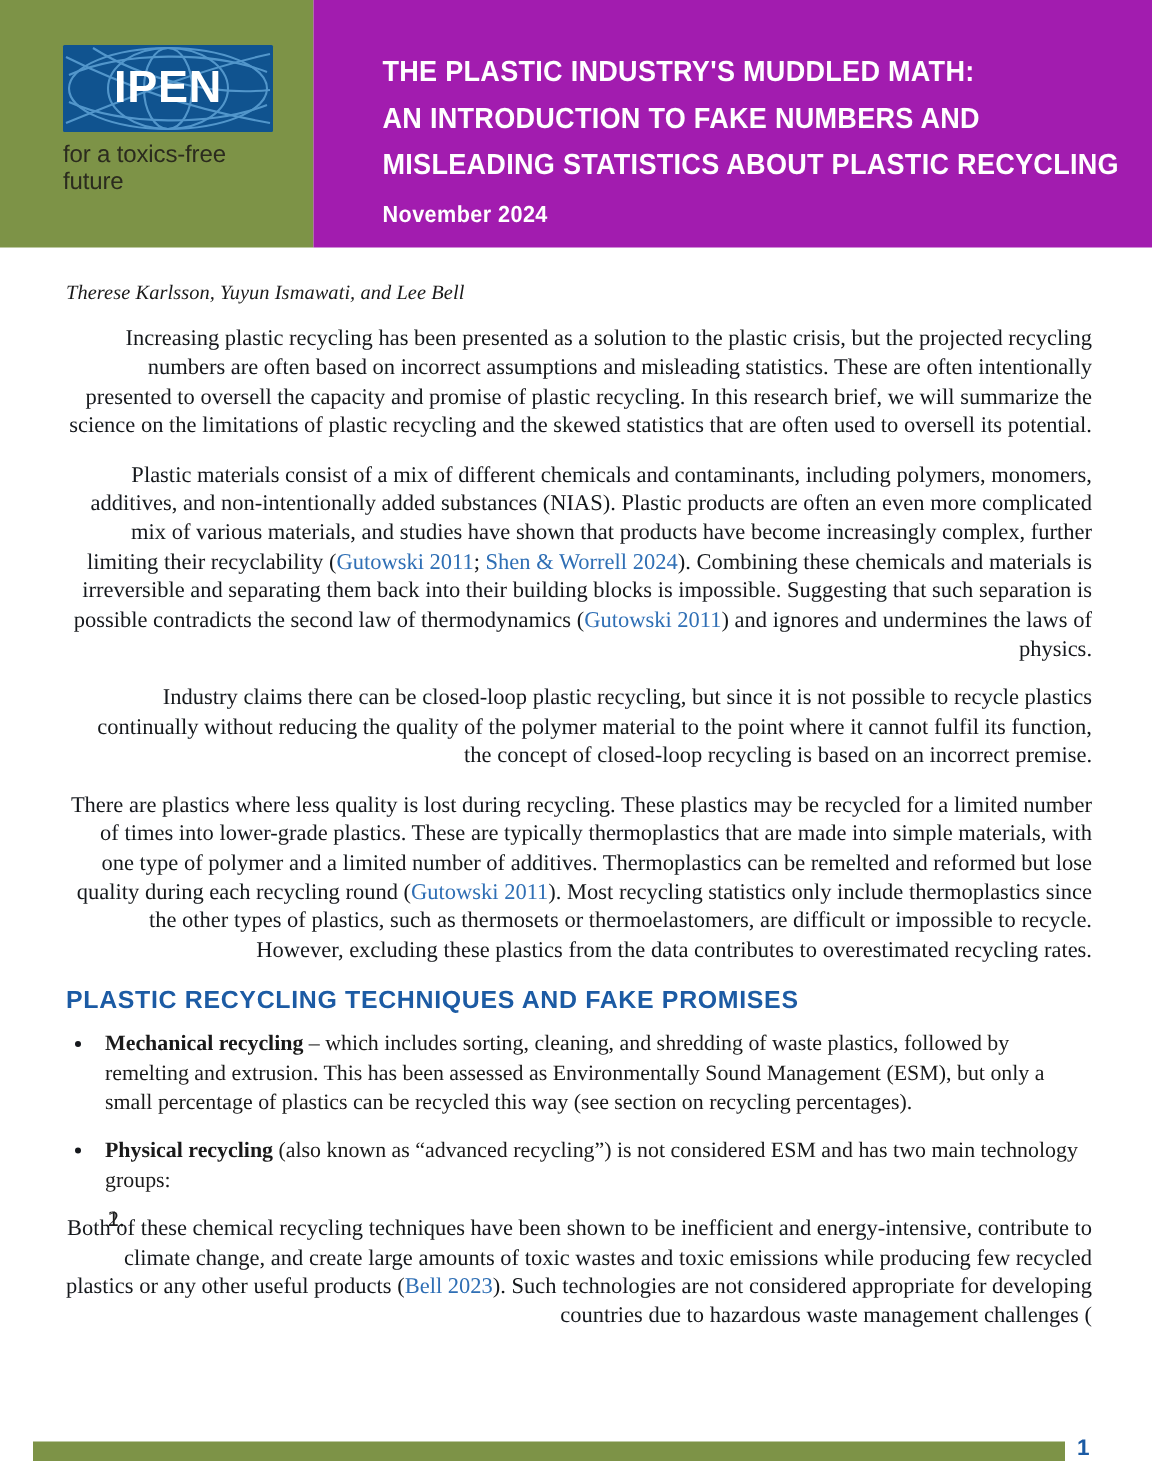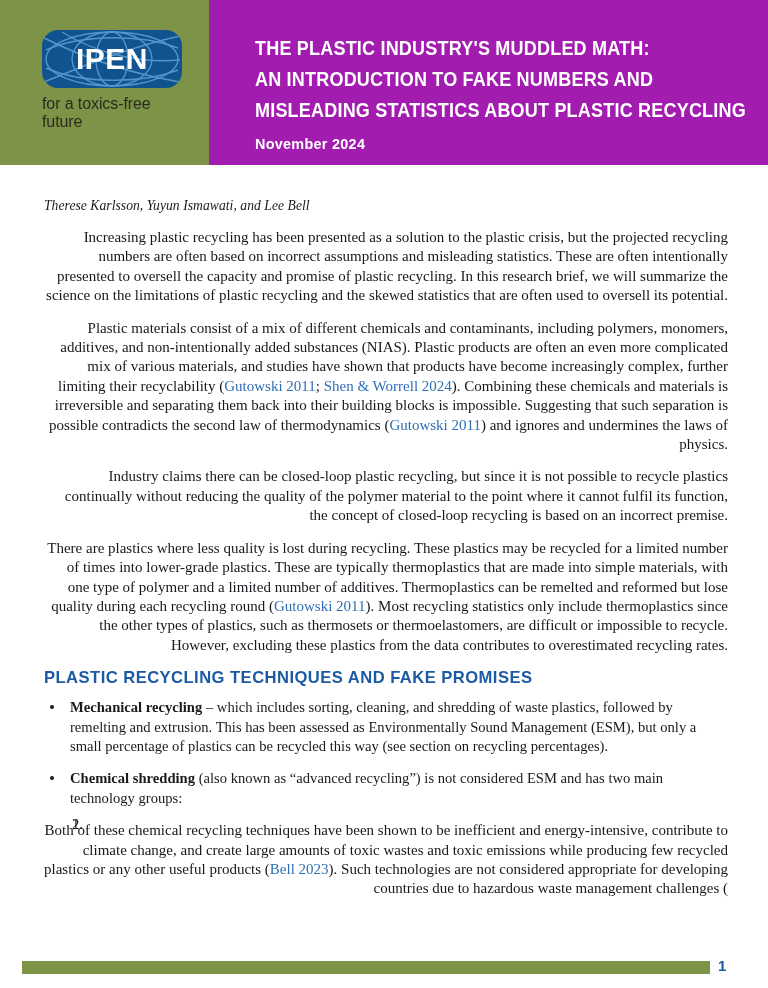--- a/index.html
+++ b/index.html
@@ -42,21 +42,21 @@
   .logo-wrap {
     position: absolute;
     left: 42px;
     top: 30px;
     width: 140px;
   }
   .logo-box {
     width: 140px;
     height: 58px;
     background: #10538f;
-    border-radius: 16px;
+    border-radius: 1px;
     position: relative;
     overflow: hidden;
   }
   .logo-box svg { position: absolute; top:0; left:0; }
   .logo-text {
     position: absolute;
     left: 0; right: 0;
     top: 50%;
     transform: translateY(-50%);
     text-align: center;
@@ -116,21 +116,21 @@
     left: 0;
     width: 768px;
   }
   .inner {
     padding: 22px 40px 0 44px;
   }
   .byline {
     font-style: italic;
     font-size: 13.6px;
     color: #1a1a1a;
-    margin: 11px 0 14px 0;
+    margin: 0 0 14px 0;
     letter-spacing: 0.05px;
   }
   p.body {
     font-size: 15px;
     line-height: 19.4px;
     margin: 0 0 13px 0;
     text-align: right;
     color: #15181c;
   }
   p.body.tight { margin-bottom: 10px; }
@@ -267,21 +267,21 @@
     <h2 class="section">Plastic Recycling Techniques and Fake Promises</h2>
 
 
     <ul class="bullets">
       <li>
         <span class="bullet-dot"></span>
         <span class="lead-term">Mechanical recycling</span><span> – which includes sorting, cleaning, and shredding of waste plastics, followed by remelting and extrusion. This has been assessed as Environmentally Sound Management (ESM), but only a small percentage of plastics can be recycled this way (see section on recycling percentages).</span>
       </li>
       <li>
         <span class="bullet-dot"></span>
-        <span class="lead-term">Chemical shredding</span><span> (also known as “advanced recycling”) is not considered ESM and has two main technology groups:</span>
+        <span class="lead-term">Physical recycling</span><span> (also known as “advanced recycling”) is not considered ESM and has two main technology groups:</span>
         <ol class="subnums">
           <li>
             <span class="num">1.</span>
           </li>
           <li>
             <span class="num">2.</span>
           </li>
         </ol>
       </li>
     </ul>

